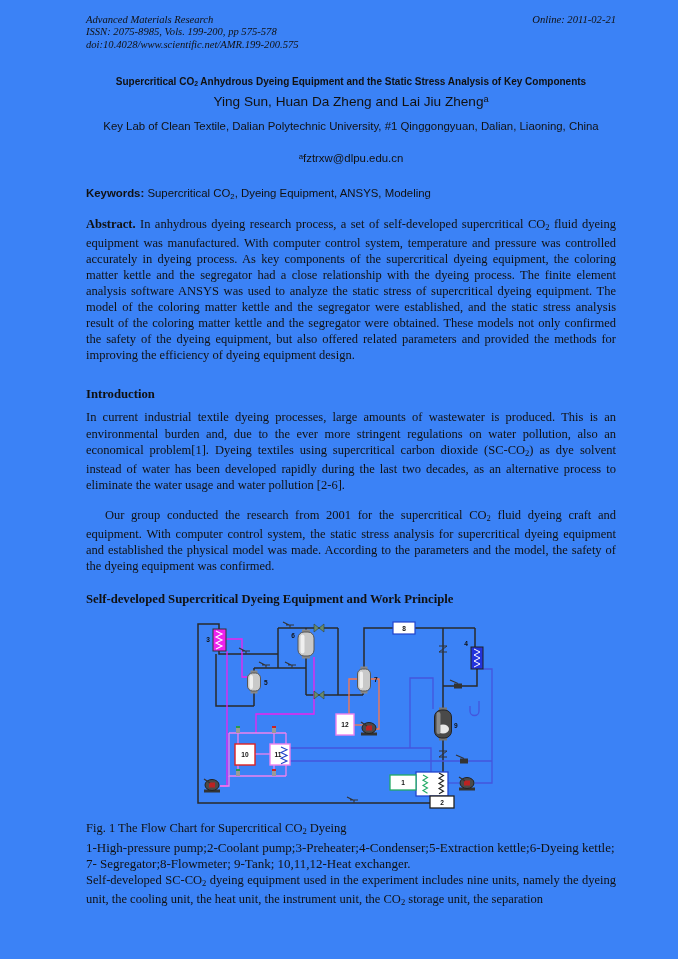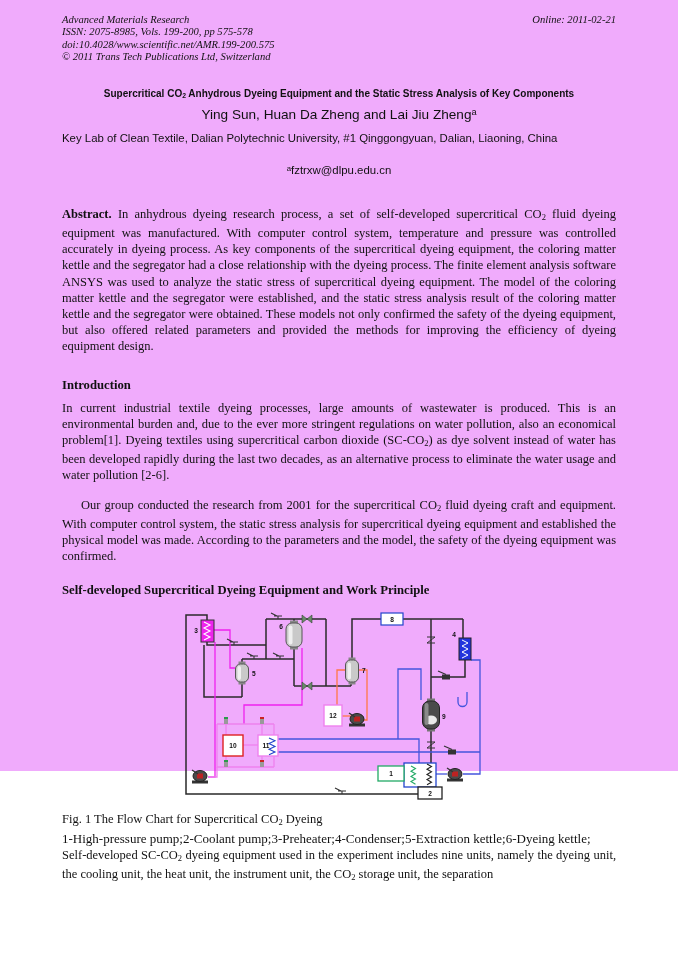--- a/index.html
+++ b/index.html
@@ -1,64 +1,66 @@
 <!DOCTYPE html>
 <html><head>
 <meta charset="utf-8">
 <style>
   html,body{margin:0;padding:0;}
   body{background:#ffffff;width:678px;height:959px;overflow:hidden;}
-  .page{width:678px;height:771px;background:#f0abfc;box-sizing:border-box;
-        padding:14px 62px 0 62px;font-family:"Liberation Serif",serif;color:#111;}
+  .page{width:678px;height:959px;background:#3b82f6;box-sizing:border-box;
+        padding:14px 62px 0 86px;font-family:"Liberation Serif",serif;color:#111;}
   
   .hdr{display:flex;justify-content:space-between;align-items:flex-start;
        font-family:"Liberation Serif",serif;font-style:italic;font-size:10.6px;line-height:12.3px;}
   .hdr .left div{white-space:nowrap;}
   
   .title{font-family:Liberation Sans, sans-serif;font-weight:bold;font-size:10px;
          line-height:20px;text-align:center;max-width:520px;margin:21px auto 0 auto;}
   .authors{font-family:"Liberation Sans",sans-serif;font-size:13.6px;text-align:center;}
-  .affil{font-family:"Liberation Sans",sans-serif;font-size:11.4px;text-align:left;margin-top:10px;}
+  .affil{font-family:"Liberation Sans",sans-serif;font-size:11.4px;text-align:center;margin-top:10px;}
   .email{font-family:"Liberation Sans",sans-serif;font-size:11.4px;text-align:center;margin-top:20px;}
   .keywords{font-family:"Liberation Sans",sans-serif;font-size:11.4px;margin-top:23px;}
   .keywords b{font-weight:bold;}
   sub{font-size:0.68em;vertical-align:-0.22em;}
   sup{font-size:0.68em;vertical-align:0.45em;}
   
   .para{font-size:12.5px;line-height:16.1px;text-align:justify;margin:0;}
-  .abstract{margin-top:30px;}
+  .abstract{margin-top:15px;}
   .blabel{font-weight:bold;}
   .sechead{font-size:12.7px;font-weight:bold;margin:24px 0 7px 0;}
   .indent{text-indent:19px;margin-top:14px;}
   
   .figwrap{text-align:center;margin-top:10px;}
   .figcap{font-size:12.5px;text-align:left;margin-top:4px;}
   .legend{font-size:13px;line-height:16.1px;margin-top:4px;}
   svg text{font-family:"Liberation Sans",sans-serif;font-weight:bold;font-size:6.6px;fill:#111;}
 </style>
 </head>
 <body>
 
 <div class="page">
 
   <div class="hdr">
     <div class="left">
       <div>Advanced Materials Research</div>
       <div>ISSN: 2075-8985, Vols. 199-200, pp 575-578</div>
       <div>doi:10.4028/www.scientific.net/AMR.199-200.575</div>
-      <div>© 2011 Trans Tech Publications Ltd, Switzerland</div>
     </div>
     <div class="right">Online: 2011-02-21</div>
   </div>
 
   <div class="title"><span>Supercritical CO</span><sub>2</sub><span> Anhydrous Dyeing Equipment and the Static Stress Analysis of Key Components</span></div>
   <div class="authors"><span>Ying Sun, Huan Da Zheng and Lai Jiu Zheng</span><sup>a</sup></div>
   <div class="affil">Key Lab of Clean Textile, Dalian Polytechnic University, #1 Qinggongyuan, Dalian, Liaoning, China</div>
   <div class="email"><sup>a</sup><span>fztrxw@dlpu.edu.cn</span></div>
 
+  <div class="keywords">
+    <b>Keywords:</b><span><span> Supercritical CO</span><sub>2</sub><span>, Dyeing Equipment, ANSYS, Modeling</span></span>
+  </div>
 
   <p class="para abstract">
     <span class="blabel">Abstract.</span><span><span> In anhydrous dyeing research process, a set of self-developed supercritical CO</span><sub>2</sub><span> fluid dyeing equipment was manufactured. With computer control system, temperature and pressure was controlled accurately in dyeing process. As key components of the supercritical dyeing equipment, the coloring matter kettle and the segregator had a close relationship with the dyeing process. The finite element analysis software ANSYS was used to analyze the static stress of supercritical dyeing equipment. The model of the coloring matter kettle and the segregator were established, and the static stress analysis result of the coloring matter kettle and the segregator were obtained. These models not only confirmed the safety of the dyeing equipment, but also offered related parameters and provided the methods for improving the efficiency of dyeing equipment design.</span></span>
   </p>
 
   <div class="sechead">Introduction</div>
   <p class="para"><span>In current industrial textile dyeing processes, large amounts of wastewater is produced. This is an environmental burden and, due to the ever more stringent regulations on water pollution, also an economical problem[1]. Dyeing textiles using supercritical carbon dioxide (SC-CO</span><sub>2</sub><span>) as dye solvent instead of water has been developed rapidly during the last two decades, as an alternative process to eliminate the water usage and water pollution [2-6].</span></p>
   <p class="para indent"><span>Our group conducted the research from 2001 for the supercritical CO</span><sub>2</sub><span> fluid dyeing craft and equipment. With computer control system, the static stress analysis for supercritical dyeing equipment and established the physical model was made. According to the parameters and the model, the safety of the dyeing equipment was confirmed.</span></p>
 
   <div class="sechead" style="margin-top:18px;">Self-developed Supercritical Dyeing Equipment and Work Principle</div>
@@ -267,17 +269,18 @@
       <text x="159" y="110" text-anchor="middle">12</text>
       <text x="217" y="168" text-anchor="middle">1</text>
       <text x="256" y="188" text-anchor="middle">2</text>
     </svg>
   </div>
 
   <div class="figcap"><span>Fig. 1 The Flow Chart for Supercritical CO</span><sub>2</sub><span> Dyeing</span></div>
 
   <div class="legend">
     <div>1-High-pressure pump;2-Coolant pump;3-Preheater;4-Condenser;5-Extraction kettle;6-Dyeing kettle;</div>
+    <div>7- Segregator;8-Flowmeter; 9-Tank; 10,11,12-Heat exchanger.</div>
   </div>
 
   <p class="para"><span>Self-developed SC-CO</span><sub>2</sub><span> dyeing equipment used in the experiment includes nine units, namely the dyeing unit, the cooling unit, the heat unit, the instrument unit, the CO</span><sub>2</sub><span> storage unit, the separation</span></p>
 
 </div>
 
 </body></html>

